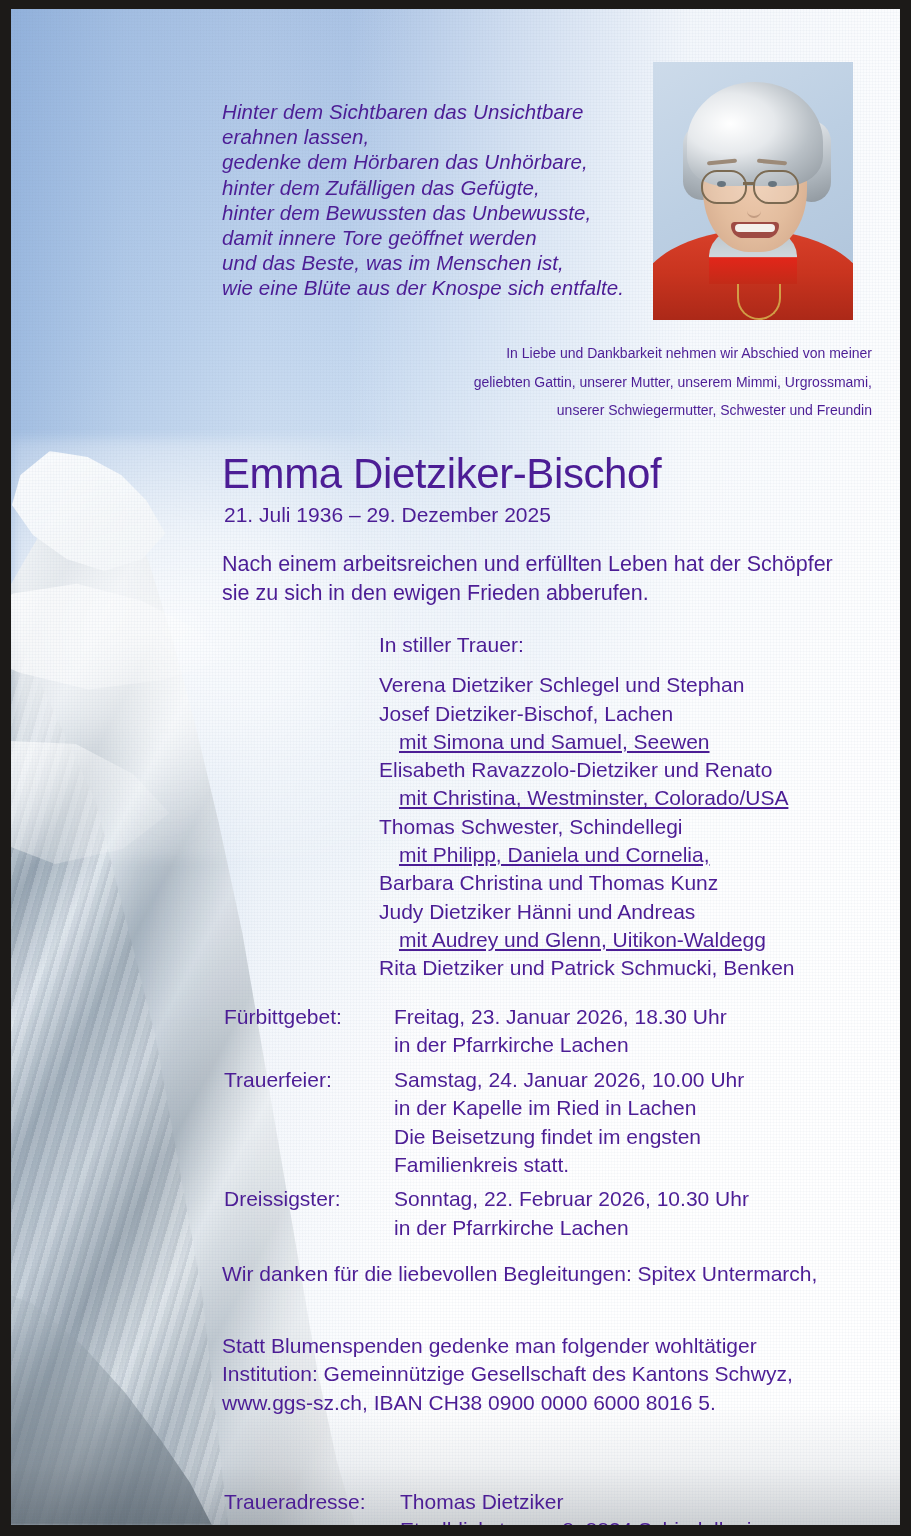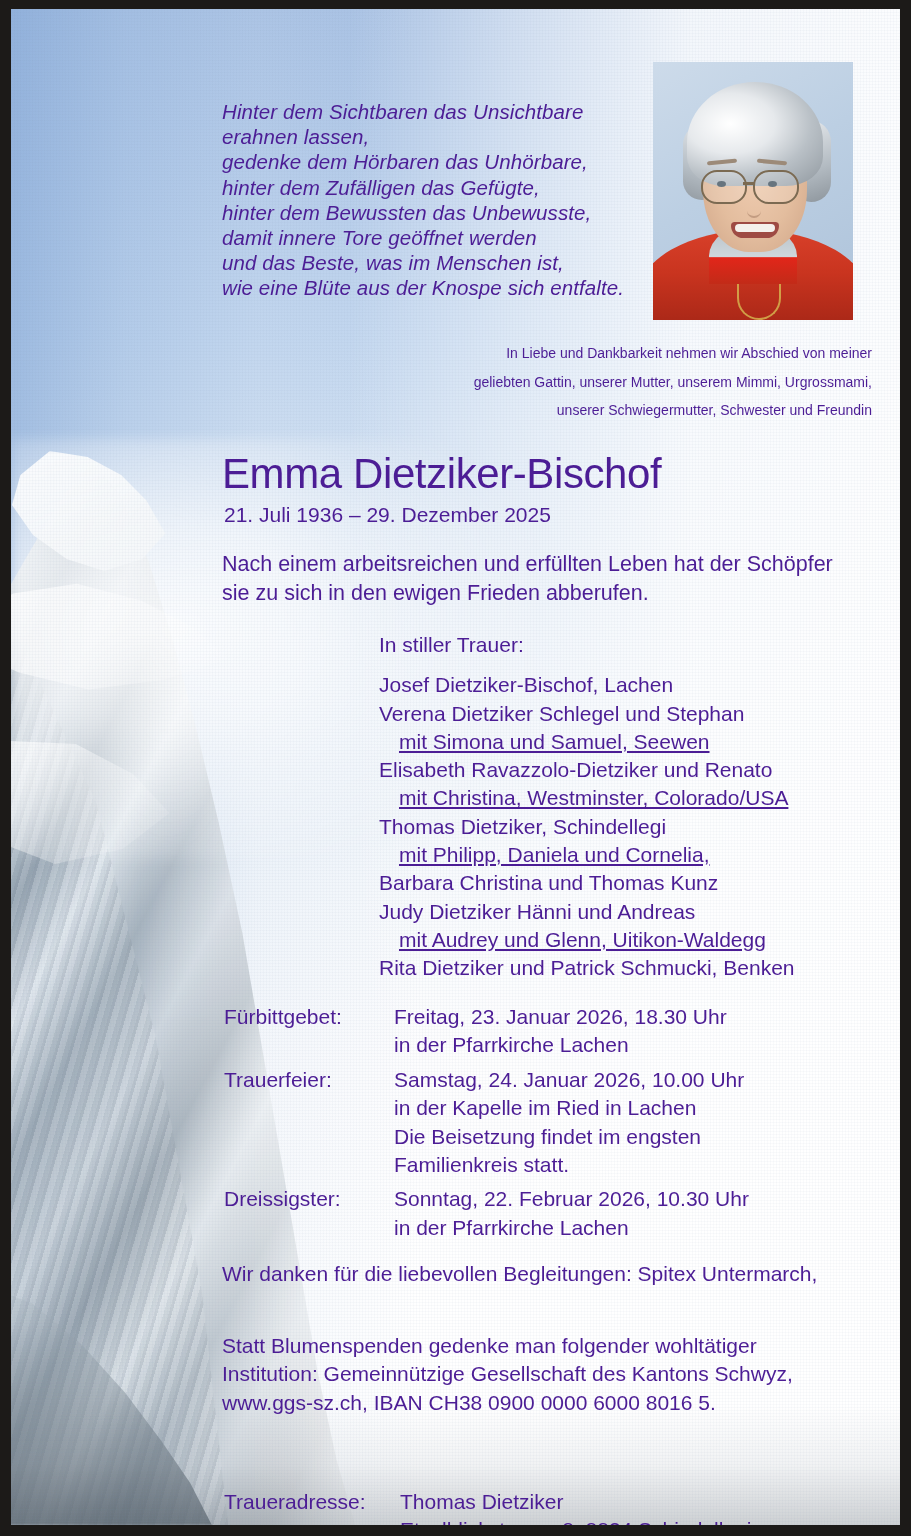--- a/index.html
+++ b/index.html
@@ -463,26 +463,26 @@
     <div class="txt dates">21. Juli 1936 – 29. Dezember 2025</div>
 
     <div class="txt passing" id="passing-block">
         <div>Nach einem arbeitsreichen und erfüllten Leben hat der Schöpfer</div>
         <div>sie zu sich in den ewigen Frieden abberufen.</div>
       </div>
 
     <div class="txt mourners">
       <div class="heading">In stiller Trauer:</div>
       <div id="mourners-list">
+          <div class="">Verena Dietziker Schlegel und Stephan</div>
           <div class="">Josef Dietziker-Bischof, Lachen</div>
-          <div class="">Verena Dietziker Schlegel und Stephan</div>
           <div class="indent">mit Simona und Samuel, Seewen</div>
           <div class="">Elisabeth Ravazzolo-Dietziker und Renato</div>
           <div class="indent">mit Christina, Westminster, Colorado/USA</div>
-          <div class="">Thomas Dietziker, Schindellegi</div>
+          <div class="">Thomas Schwester, Schindellegi</div>
           <div class="indent">mit Philipp, Daniela und Cornelia,</div>
           <div class="">Barbara Christina und Thomas Kunz</div>
           <div class="">Judy Dietziker Hänni und Andreas</div>
           <div class="indent">mit Audrey und Glenn, Uitikon-Waldegg</div>
           <div class="">Rita Dietziker und Patrick Schmucki, Benken</div>
         </div>
     </div>
 
     <div class="txt services" id="services-block">
         <div class="svc-row">

